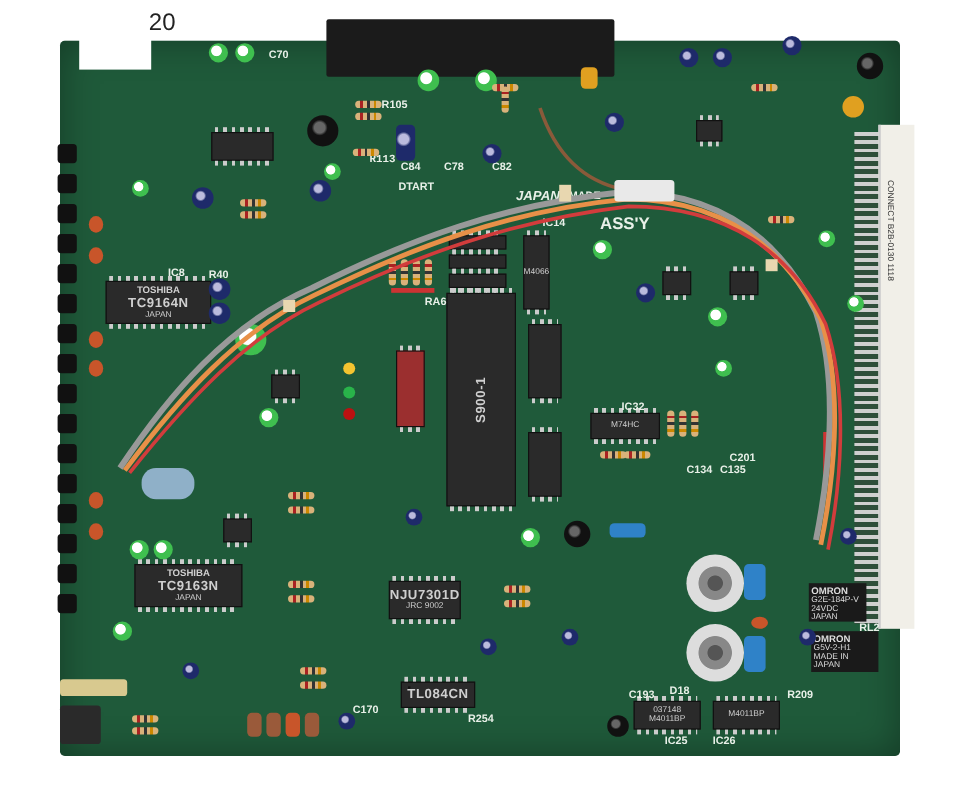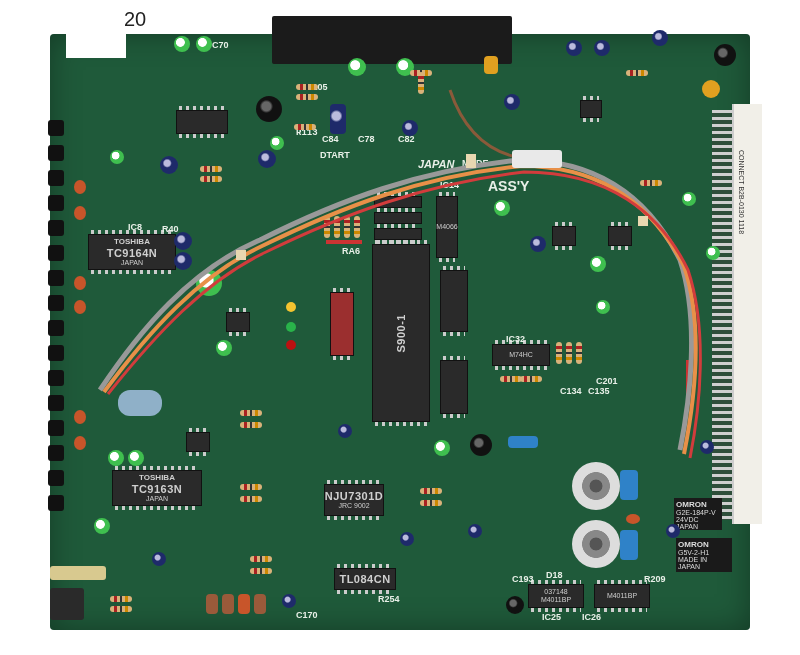--- a/index.html
+++ b/index.html
@@ -10,41 +10,41 @@
   .board-notch{position:absolute;left:66px;top:32px;width:60px;height:26px;background:#fff;}
   .ic{position:absolute;background:#2a2a2a;border:1px solid #111;color:#cfcfcf;font-size:9px;
     display:flex;flex-direction:column;align-items:center;justify-content:center;line-height:1.1;text-align:center;}
   .ic::before,.ic::after{content:"";position:absolute;left:2px;right:2px;height:4px;
     background:repeating-linear-gradient(90deg,#ccc 0 3px,transparent 3px 7px);}
   .ic::before{top:-5px;} .ic::after{bottom:-5px;}
   .ic .brand{font-size:8px;font-weight:bold;}
   .ic .part{font-size:11px;font-weight:bold;letter-spacing:.5px;}
   .ic .sub{font-size:7px;}
   .ic.vert .part{writing-mode:vertical-rl;transform:rotate(180deg);}
-  .silk{position:absolute;color:#e8f0e8;font-size:9px;font-weight:bold;}
+  .silk{position:absolute;color:#e8f0e8;font-size:9px;font-weight:bold;padding-left:12px;}
   .cap{position:absolute;border-radius:50%;}
   .cap.green{background:radial-gradient(circle at 40% 40%,#fff 0 30%,#3fbf4f 35% 100%);}
   .cap.blue{background:radial-gradient(circle at 40% 40%,#bbd 0 20%,#1e2a6a 30% 100%);}
   .cap.black{background:radial-gradient(circle at 40% 40%,#666 0 20%,#111 30% 100%);}
   .res{position:absolute;width:22px;height:6px;border-radius:3px;
     background:linear-gradient(90deg,#d9b27a 0 20%,#a22 20% 30%,#d9b27a 30% 45%,#333 45% 55%,#d9b27a 55% 70%,#c80 70% 80%,#d9b27a 80%);}
   .res.v{width:6px;height:22px;background:linear-gradient(180deg,#d9b27a 0 20%,#a22 20% 30%,#d9b27a 30% 45%,#333 45% 55%,#d9b27a 55% 70%,#c80 70% 80%,#d9b27a 80%);}
   .film{position:absolute;border-radius:4px;}
   .orange{background:#c8552a;} .blueBox{background:#2f82c8;} .brown{background:#9a5a3a;}
   .jack{position:absolute;left:48px;top:120px;width:14px;}
   .jack div{width:16px;height:16px;margin-bottom:9px;background:#111;border-radius:3px;}
   .edge{position:absolute;left:732px;top:104px;width:28px;height:420px;background:#f1efe8;border-left:2px solid #ccc;}
   .edge-pins{position:absolute;left:712px;top:110px;width:22px;height:410px;
     background:repeating-linear-gradient(180deg,#cfcfcf 0 3px,#2e4e3a 3px 7px);}
   .edge-text{position:absolute;left:738px;top:150px;font-size:7px;color:#333;writing-mode:vertical-rl;}
   .topbar{position:absolute;left:272px;top:16px;width:240px;height:48px;background:#1b1b1b;border-radius:2px;}
   .trim{position:absolute;border-radius:50%;background:radial-gradient(circle,#555 0 18%,#888 20% 40%,#ddd 42% 100%);}
   .dip{position:absolute;background:#c33;}
   .led{position:absolute;width:10px;height:10px;border-radius:50%;}
-  .relay{position:absolute;background:#1a1a1a;color:#ddd;font-size:7px;padding:2px;margin-top:12px;}
+  .relay{position:absolute;background:#1a1a1a;color:#ddd;font-size:7px;padding:2px;}
   .relay .brand{font-size:8px;font-weight:bold;}
   .xtal{position:absolute;background:#d8c98f;border-radius:3px;}
   .sockjack{position:absolute;left:50px;top:588px;width:34px;height:32px;background:#2a2a2a;border-radius:3px;}
 </style>
 </head>
 <body>
 
 <div class="label18">20</div>
 
 <div class="board"></div>
@@ -142,21 +142,21 @@
 <div class="silk" style="left:322px;top:134px;">C84</div>
 <div class="silk" style="left:358px;top:134px;">C78</div>
 <div class="silk" style="left:398px;top:134px;">C82</div>
 <div class="silk" style="left:162px;top:224px;">R40</div>
 <div class="silk" style="left:560px;top:386px;">C134</div>
 <div class="silk" style="left:588px;top:386px;">C135</div>
 <div class="silk" style="left:596px;top:376px;">C201</div>
 <div class="silk" style="left:644px;top:574px;">R209</div>
 <div class="silk" style="left:546px;top:570px;">D18</div>
 <div class="silk" style="left:378px;top:594px;">R254</div>
-<div class="silk" style="left:282px;top:610px;margin-left:14px;">C170</div>
+<div class="silk" style="left:282px;top:586px;">C170</div>
 <div class="silk" style="left:512px;top:574px;">C193</div>
 <div class="silk" style="left:704px;top:518px;">RL2</div>
 <div class="silk" style="left:306px;top:246px;margin-left:36px;">RA6</div>
 
 <div class="relay" style="left:674px;top:486px;width:44px;height:28px;">
   <div class="brand">OMRON</div>
   <div>G2E-184P-V</div>
   <div>24VDC JAPAN</div>
 </div>
 <div class="relay" style="left:676px;top:526px;width:52px;height:30px;">

